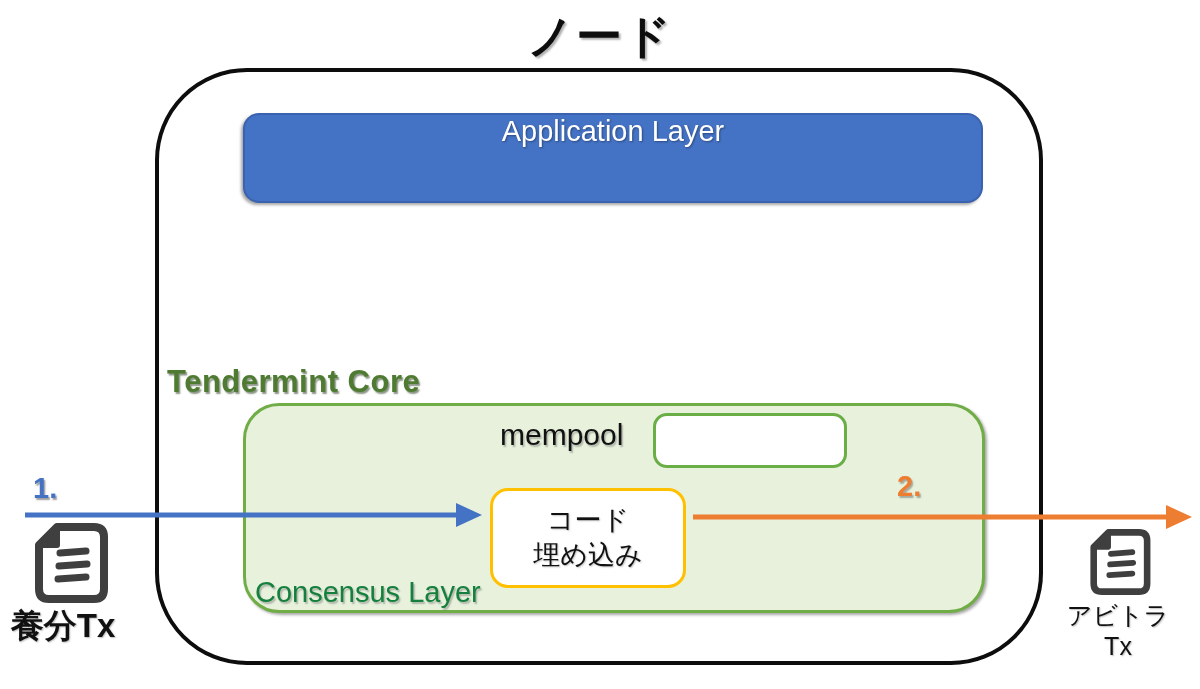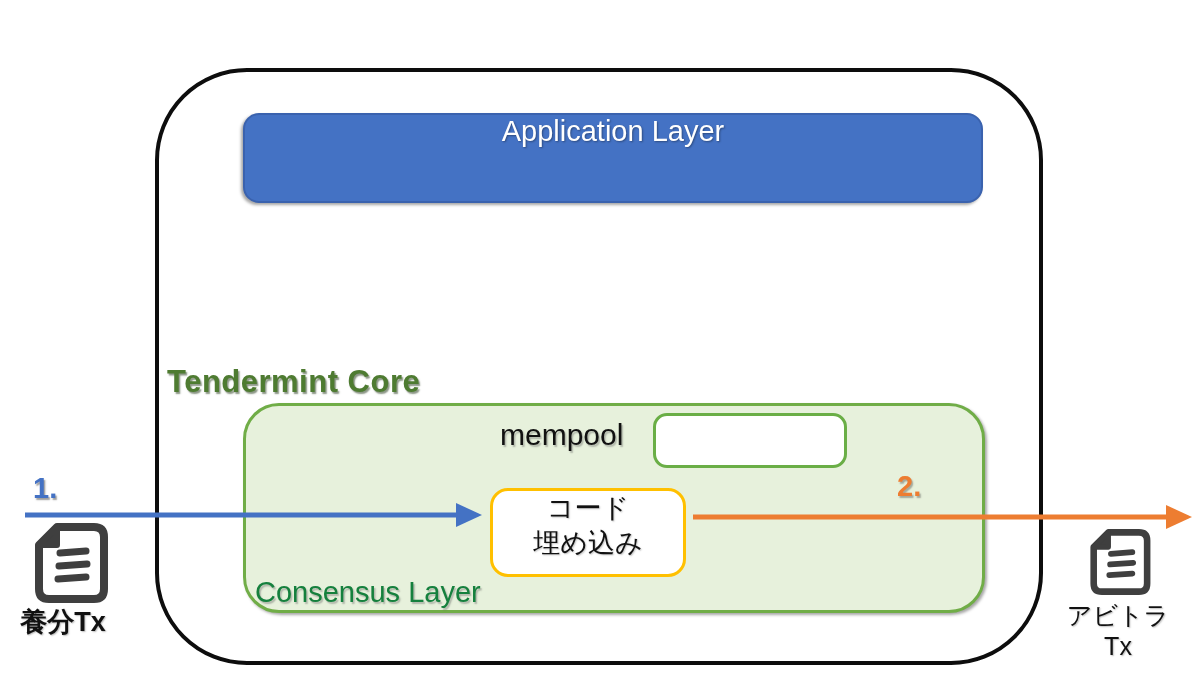--- a/index.html
+++ b/index.html
@@ -102,28 +102,29 @@
     background: #ffffff;
     border: 3px solid #6aae46;
     border-radius: 14px;
     box-sizing: border-box;
   }
 
   .code-box {
     left: 490px;
     top: 488px;
     width: 196px;
-    height: 89px;
+    height: 100px;
     background: #ffffff;
     border: 3px solid #ffc000;
     border-radius: 18px;
     box-sizing: border-box;
     display: flex;
     flex-direction: column;
     align-items: center;
+    justify-content: center;
     line-height: 1.3;
   }
   .code-box span {
     font-size: 27px;
     color: #111111;
     text-shadow: 1px 1px 1.5px rgba(90,90,90,0.35);
   }
 
   .consensus-label {
     left: 255px;
@@ -162,21 +163,21 @@
   }
 
   
   .tx-icon-left { left: 26px; top: 520px; }
   .tx-icon-right { left: 1083px; top: 522px; }
   .tx-label-left {
     left: 8px;
     top: 604px;
     width: 110px;
     text-align: center;
-    font-size: 27px;
+    font-size: 33px;
     font-weight: bold;
     color: #111111;
     text-shadow: 1px 1px 1.5px rgba(90,90,90,0.4);
   }
   .tx-label-right {
     left: 1058px;
     top: 600px;
     width: 120px;
     text-align: center;
     font-size: 25px;
@@ -184,20 +185,21 @@
     color: #111111;
     line-height: 1.25;
     text-shadow: 1px 1px 1.5px rgba(90,90,90,0.4);
   }
 </style>
 </head>
 <body>
 
 <div class="canvas">
 
+  <div class="abs diagram-title">ノード</div>
 
   <div class="abs node-box"></div>
 
   <div class="abs app-layer-box">
     <span class="app-layer-label">Application Layer</span>
   </div>
 
   <div class="abs tendermint-label">Tendermint Core</div>
 
   <div class="abs tendermint-box"></div>

